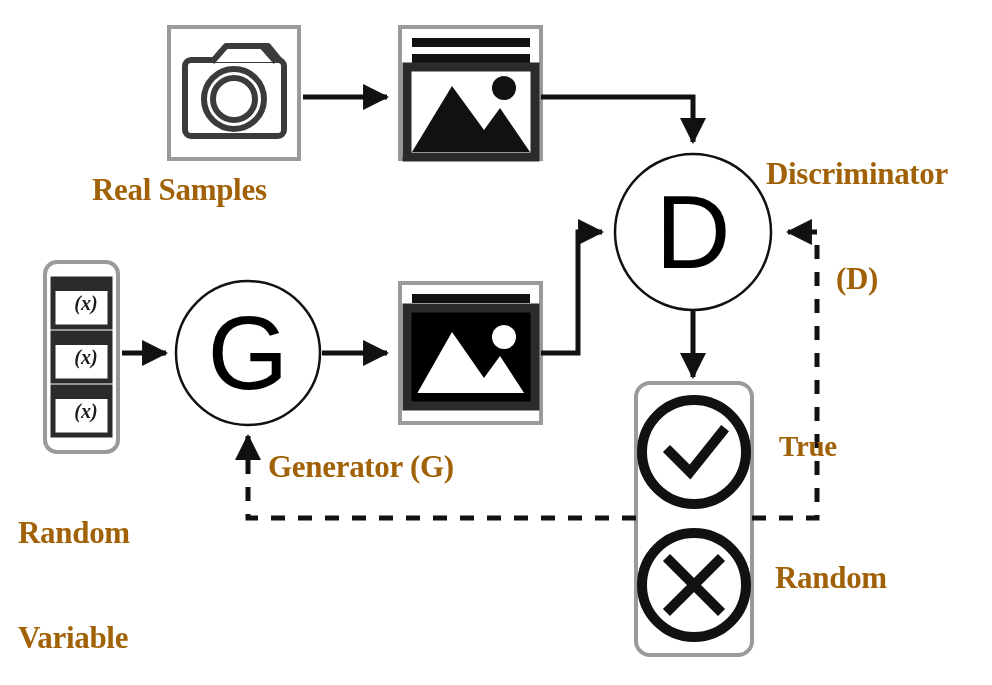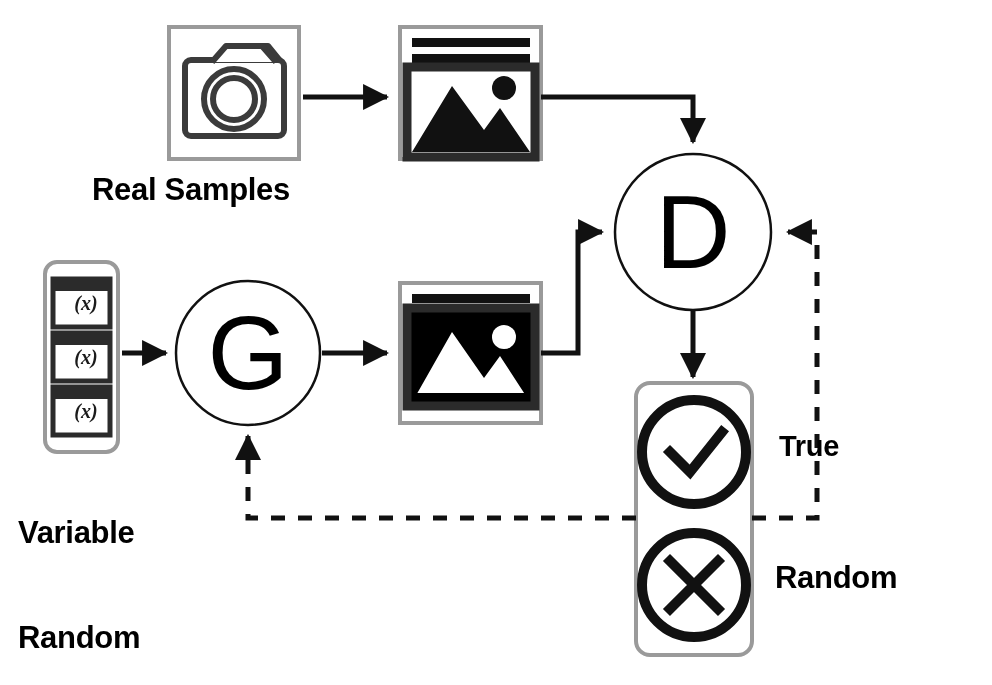--- a/index.html
+++ b/index.html
@@ -19,23 +19,23 @@
   }
   #diagram-svg {
     position: absolute;
     left: 0;
     top: 0;
     width: 992px;
     height: 685px;
   }
   .lbl {
     position: absolute;
-    font-family: Liberation Sans, sans-serif;
+    font-family: Liberation Serif, serif;
     font-weight: bold;
-    color: #000000;
+    color: #a16207;
     white-space: pre;
     line-height: 1.12;
     letter-spacing: -0.3px;
   }
   #label-real-samples   { left: 92px;  top: 173px; font-size: 31px; }
   #label-discriminator  { left: 727px; top: 88px;  font-size: 31px; text-align: center; width: 260px; }
   #label-random-var     { left: 18px;  top: 447px; font-size: 31px; }
   #label-generator      { left: 268px; top: 450px; font-size: 31px; }
   #label-true           { left: 779px; top: 430px; font-size: 29px; }
   #label-false          { left: 775px; top: 561px; font-size: 31px; }
@@ -165,24 +165,29 @@
 
   <div class="node-glyph" id="glyph-d">D</div>
   <div class="node-glyph" id="glyph-g">G</div>
 
   <div class="xvar" id="xvar-0">(x)</div>
   <div class="xvar" id="xvar-1">(x)</div>
   <div class="xvar" id="xvar-2">(x)</div>
 
   <div class="lbl" id="label-real-samples">Real Samples</div>
 
+  <div class="lbl" id="label-discriminator">
+    <div>Discriminator</div>
+    <div>(D)</div>
+  </div>
 
   <div class="lbl" id="label-random-var">
+    <div>Random</div>
     <div>Variable</div>
-    <div>Random</div>
   </div>
 
+  <div class="lbl" id="label-generator">Generator (G)</div>
 
   <div class="lbl" id="label-true">True</div>
 
   <div class="lbl" id="label-false">Random</div>
 
 </div>
 
 </body></html>

